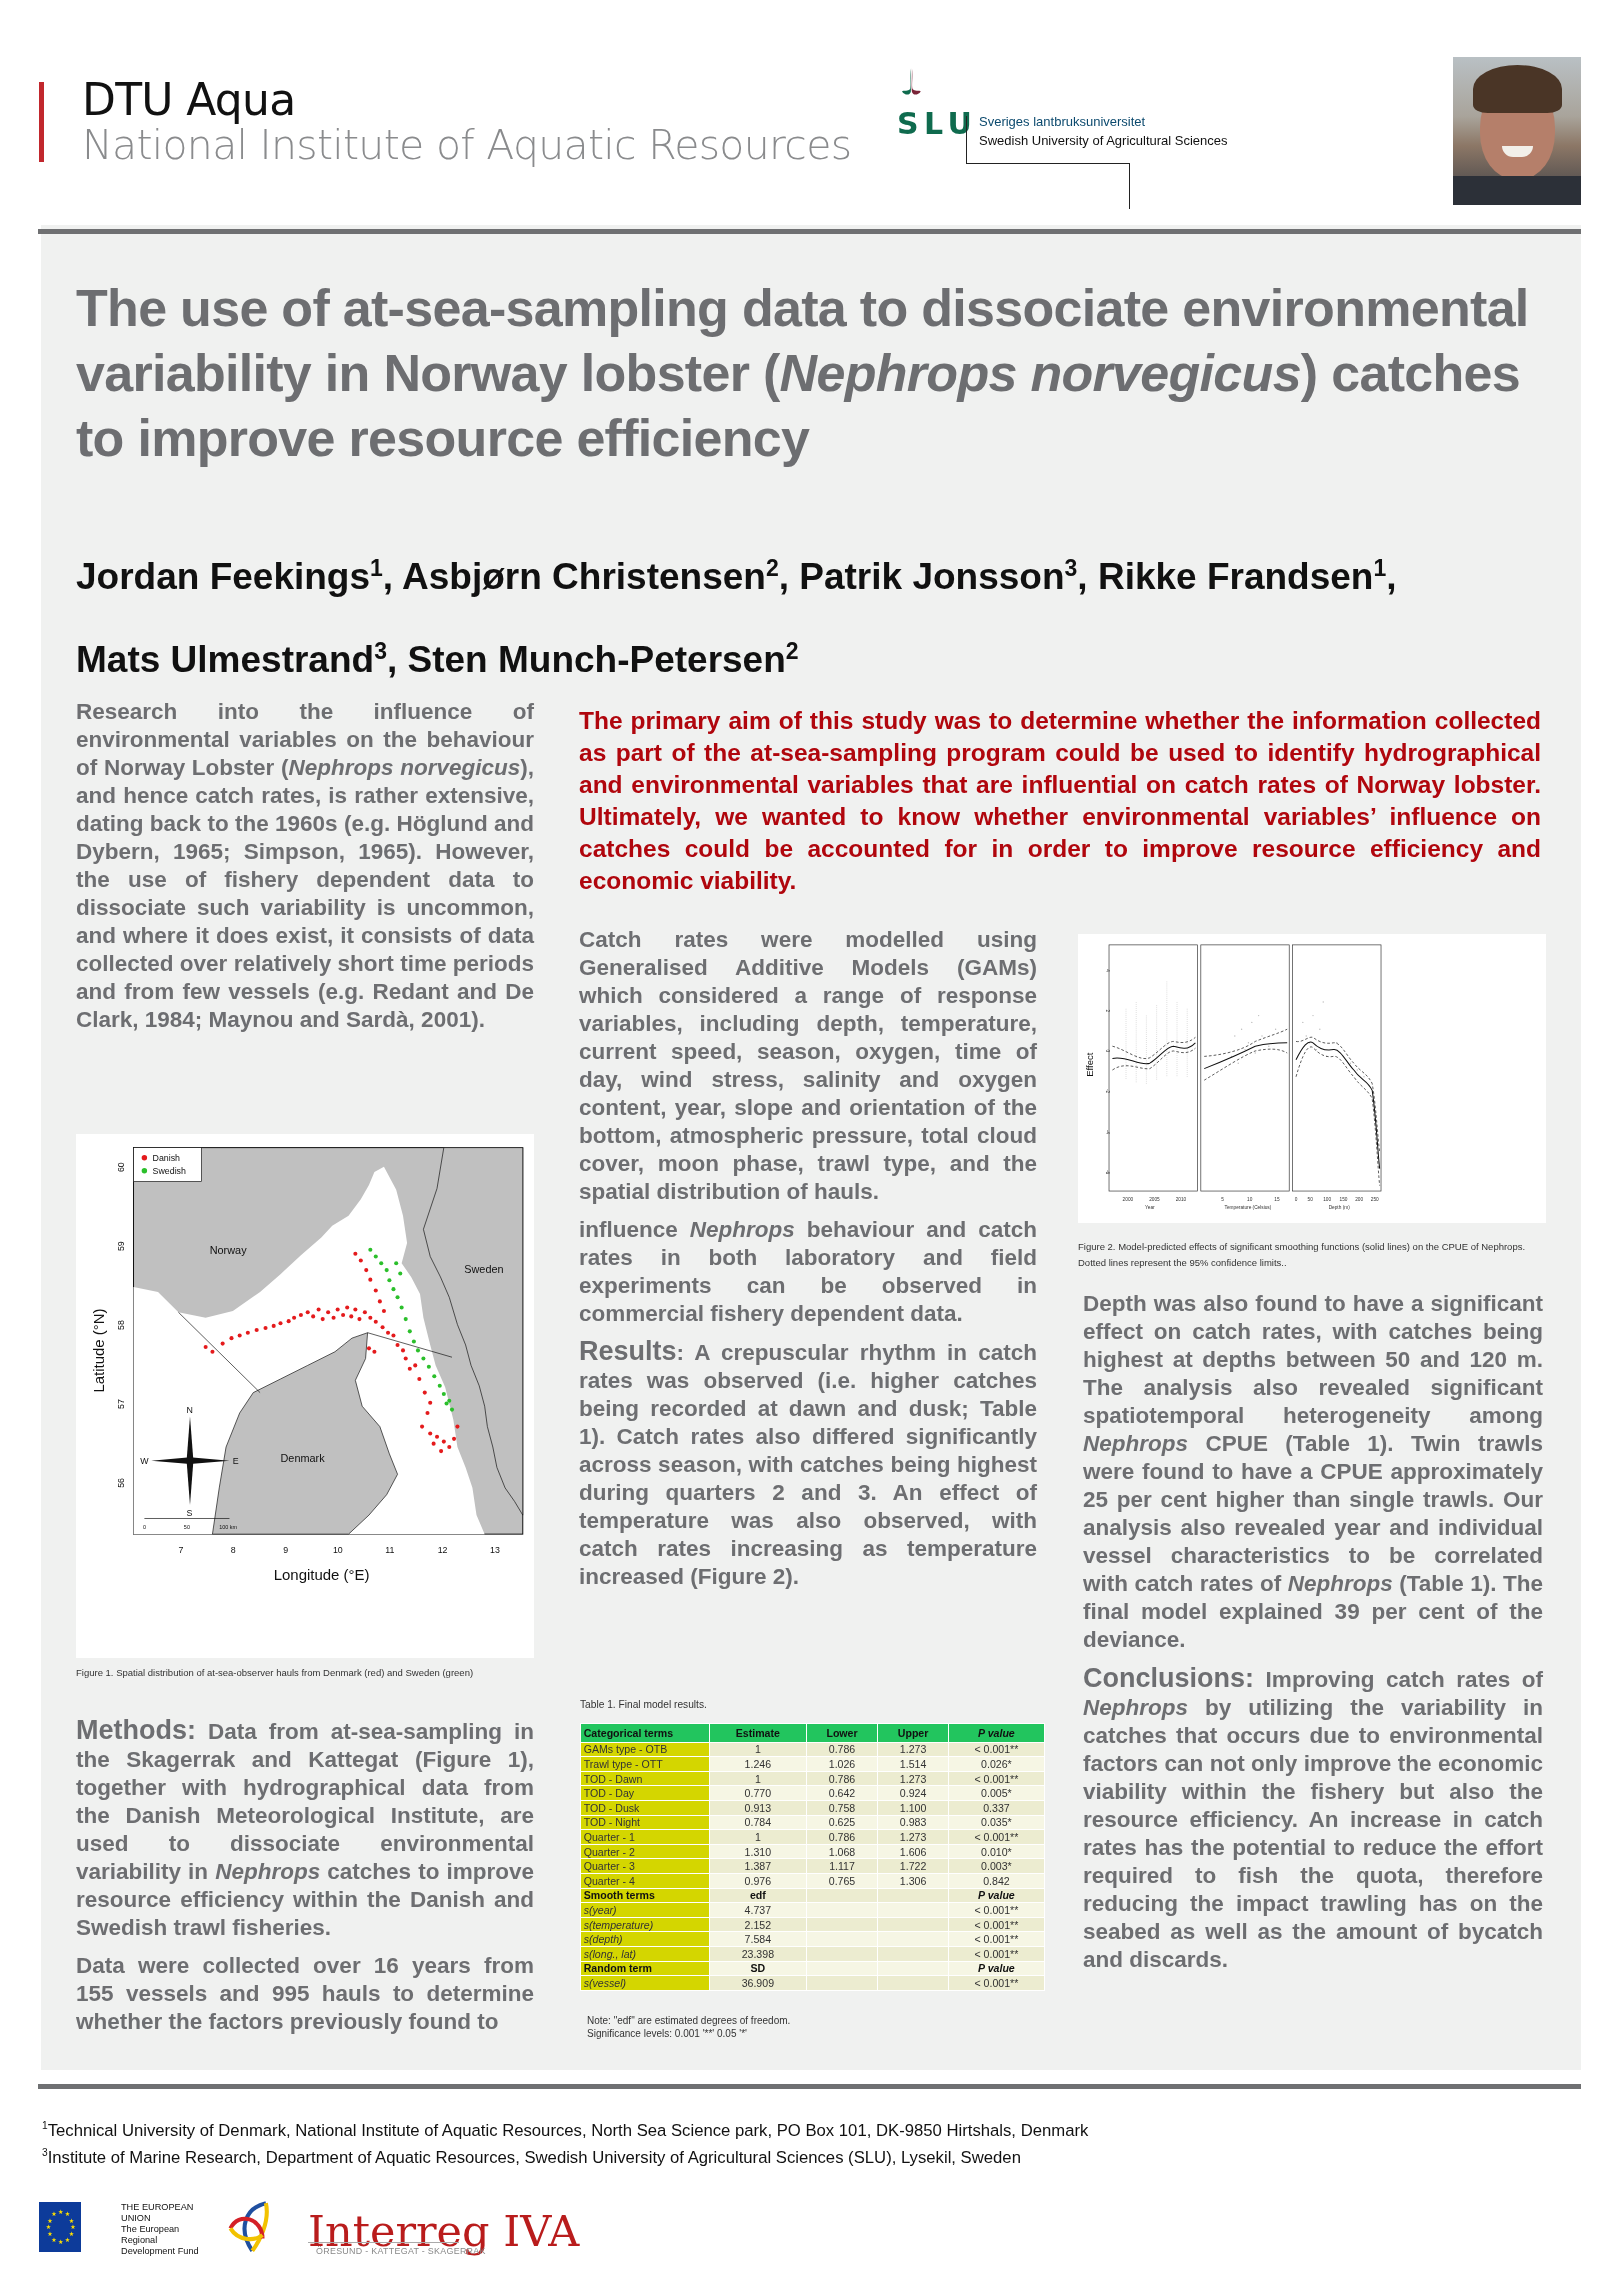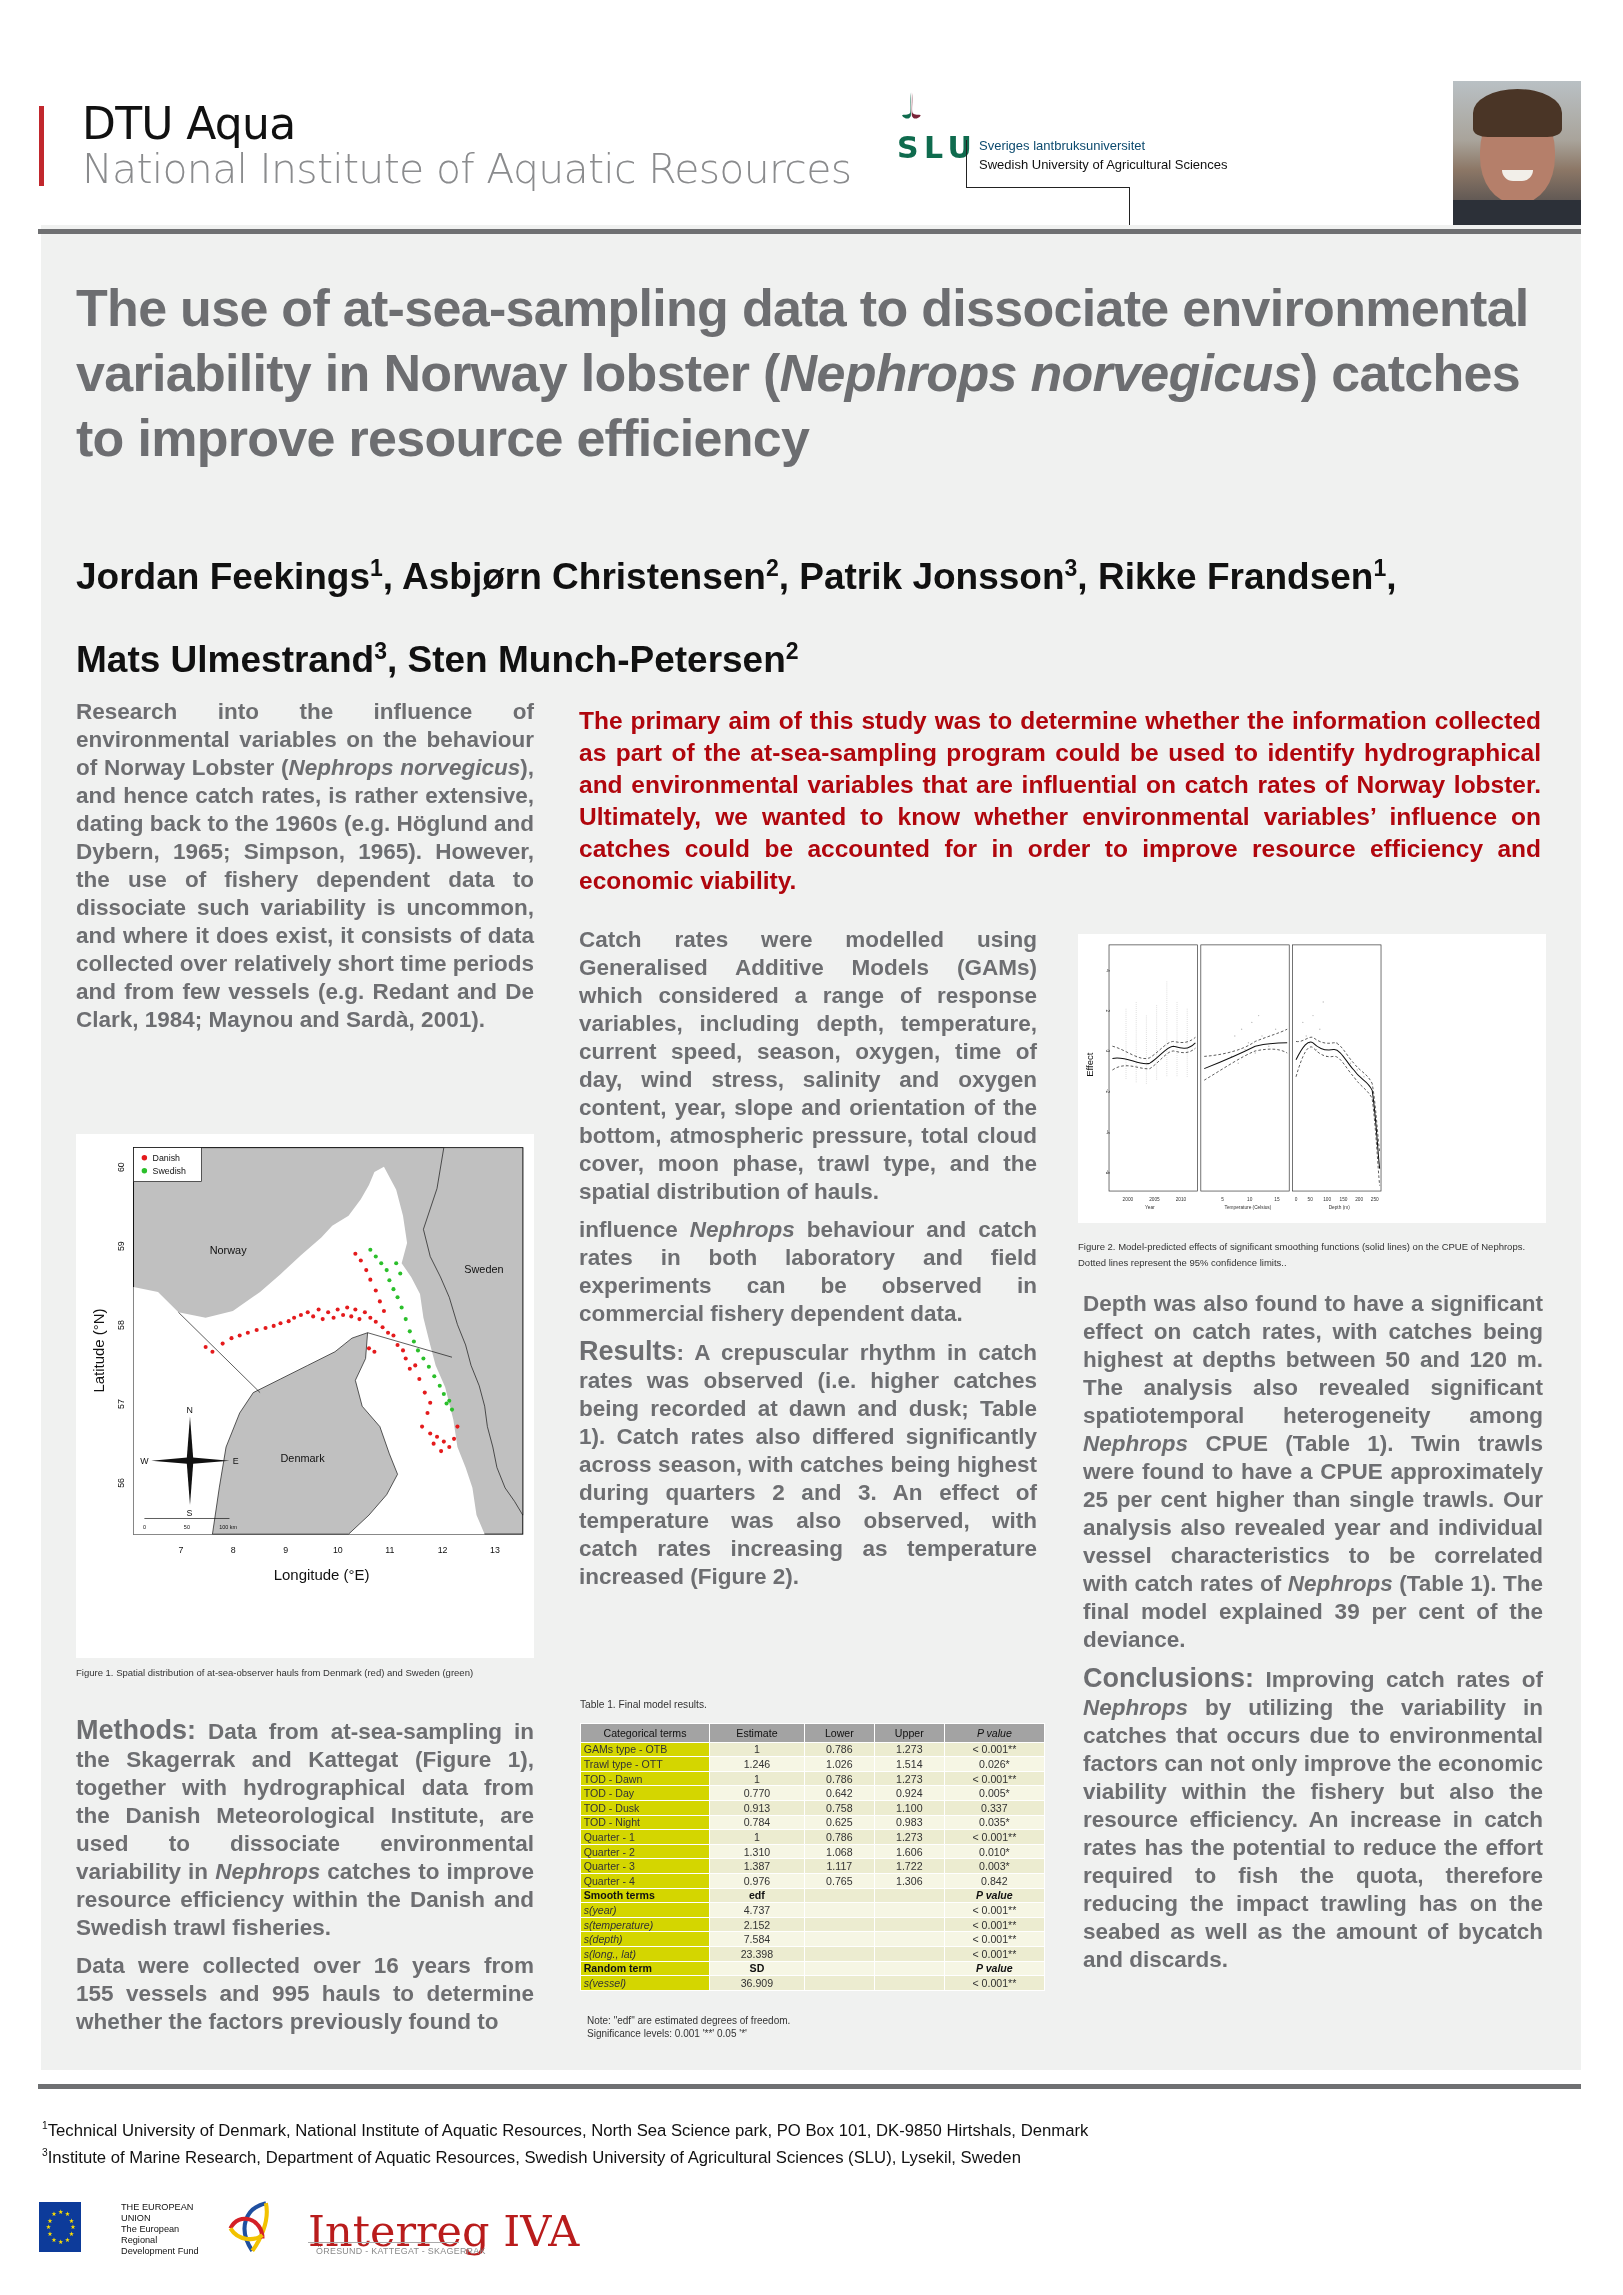--- a/index.html
+++ b/index.html
@@ -1,20 +1,20 @@
 <!DOCTYPE html>
 <html style="font-size:11px"><head>
 <meta charset="utf-8">
 <style>
   * { box-sizing: border-box; margin: 0; padding: 0; }
   html, body { width: 1623px; height: 2295px; background: #ffffff; overflow: hidden; }
   body { font-family: "Liberation Sans", sans-serif; color: #6d6e71; position: relative; }
 
   
-  .header { position: absolute; left: 0; top: 0; width: 1623px; height: 196px; margin-top: 24px; }
+  .header { position: absolute; left: 0; top: 0; width: 1623px; height: 196px; }
   .dtu-bar { position: absolute; left: 39px; top: 82px; width: 5.4px; height: 80px; background: #c1272d; }
   .dtu-name { position: absolute; left: 82px; top: 74px; font-size: 44px; color: #111; font-family: "DejaVu Sans", sans-serif; letter-spacing: -0.7px; }
   .dtu-sub { position: absolute; left: 82px; top: 121px; font-size: 41px; color: #8a8b8d; font-family: "DejaVu Sans", sans-serif; font-weight: 300; letter-spacing: -0.7px; }
 
   .slu-logo { position: absolute; left: 906px; top: 53px; width: 95px; height: 102px; }
   .slu-text { position: absolute; left: 940px; top: 119px; font-size: 30px; font-weight: bold; color: #0f6b4e; letter-spacing: 5.4px; font-family: "DejaVu Sans", sans-serif; }
   .slu-divider-v { position: absolute; left: 904px; top: 117px; width: 1.4px; height: 48px; background: #222; }
   .slu-divider-h { position: absolute; left: 904px; top: 163px; width: 158px; height: 1.4px; background: #222; }
   .slu-divider-v2 { position: absolute; left: 1060px; top: 163px; width: 1.4px; height: 45px; background: #222; }
   .slu-name-sv { position: absolute; left: 911px; top: 121px; font-size: 13px; color: #0c4a6e; }
@@ -52,21 +52,21 @@
 
   
   .fig2 { position: absolute; left: 1078px; top: 934px; width: 468px; height: 289px; background: #ffffff; }
   .fig2-caption { position: absolute; left: 1078px; top: 1239px; width: 477px; font-size: 9.5px; color: #333; line-height: 16.3px; }
 
   
   .tbl-caption { position: absolute; left: 580px; top: 1699px; font-size: 10.2px; color: #333; }
   table.results { position: absolute; left: 580px; top: 1723px; width: 465px; border-collapse: separate; border-spacing: 1.4px; font-size: 10.6px; color: #333; background: #ffffff; }
   table.results td { height: 13.6px; padding: 0 2.7px; text-align: center; }
   table.results td.lbl { text-align: left; background: #d4d600; width: 128px; }
-  table.results tr.hd td { background: #a3a3a3; font-weight: normal; color: #111; height: 17.7px; text-align: center; }
+  table.results tr.hd td { background: #22c55e; font-weight: bold; color: #111; height: 17.7px; }
   table.results tr.sec td { font-weight: bold; color: #111; }
   table.results tr.odd td:not(.lbl) { background: #ececd0; }
   table.results tr.even td:not(.lbl) { background: #f6f6e4; }
   .tbl-note { position: absolute; left: 587px; top: 2014px; font-size: 10px; color: #333; line-height: 13px; }
 
   
   .affils { position: absolute; left: 42px; top: 2115px; font-size: 16.7px; color: #111; line-height: 22.5px; }
   .affils sup { font-size: 10.2px; }
   .eu-flag { position: absolute; left: 39px; top: 2202px; width: 42px; height: 50px; background: #0d3b9a; }
   .eu-text { position: absolute; left: 121px; top: 2202px; font-size: 9.2px; color: #111; line-height: 11px; }

